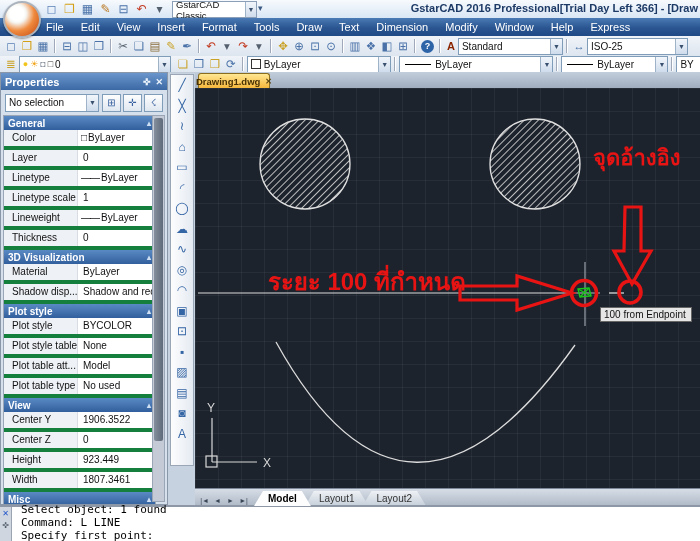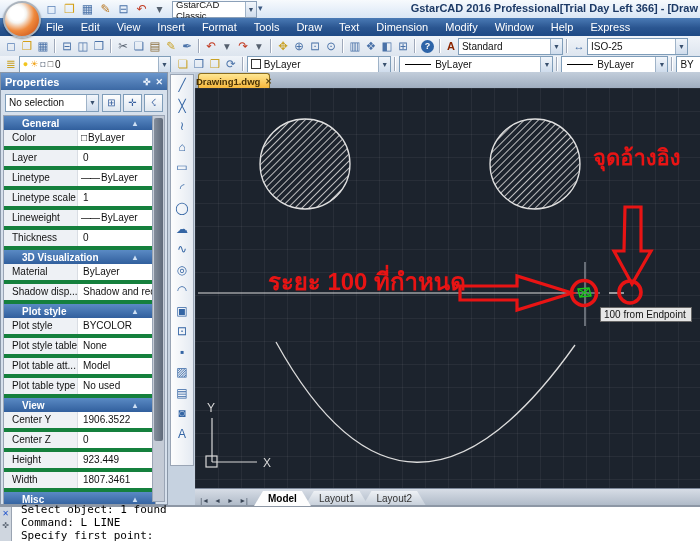--- a/index.html
+++ b/index.html
@@ -46,21 +46,21 @@
          display:flex;align-items:center;padding:0 4px;}
   .phead .ic{margin-left:auto;font-size:9px;color:#eaf2fc;display:flex;gap:5px;}
   .selrow{position:absolute;left:4px;top:21px;right:4px;height:17px;display:flex;align-items:center;gap:3px;}
   .selcombo{width:90px;height:16px;background:#fff;border:1px solid #7f9db9;font-size:10px;display:flex;
             align-items:center;padding-left:3px;color:#111;}
   .pbtn{width:17px;height:16px;border:1px solid #7f9db9;background:linear-gradient(#fdfdfd,#dfe7f0);
         font-size:10px;color:#3a62a0;display:flex;align-items:center;justify-content:center;}
   .pgrid{position:absolute;left:2px;top:42px;width:151px;bottom:0;background:#eef1f5;
          border:1px solid #9aa5b5;border-bottom:none;overflow:hidden;}
   .psec{height:14px;background:linear-gradient(#5a8ac4,#315f9d);color:#fff;font-weight:bold;font-size:10px;
-        display:flex;align-items:center;padding:0 18px;}
+        display:flex;align-items:center;padding:0 4px;}
   .psec .arrow{margin-left:auto;font-size:8px;color:#cfe0f4;}
   .prow{display:flex;height:16px;border-bottom:4px solid #15803d;}
   .plabel{width:74px;background:#eef1f5;border-right:1px solid #d9dde3;font-size:10px;color:#111;
           padding:2px 0 0 8px;white-space:nowrap;overflow:hidden;box-sizing:border-box;}
   .pvalue{flex:1;background:#fff;font-size:10px;color:#111;padding:2px 0 0 3px;white-space:nowrap;
           overflow:hidden;display:flex;gap:2px;box-sizing:border-box;}
   .ppre{letter-spacing:-1px;}
   .pscroll{position:absolute;right:2px;top:42px;width:11px;bottom:2px;background:#c4cbd6;border:1px solid #9aa5b5;}
   .pthumb{position:absolute;left:1px;right:1px;top:2px;height:84%;background:linear-gradient(90deg,#848e9c,#5f6a7a);border-radius:2px;}
   

